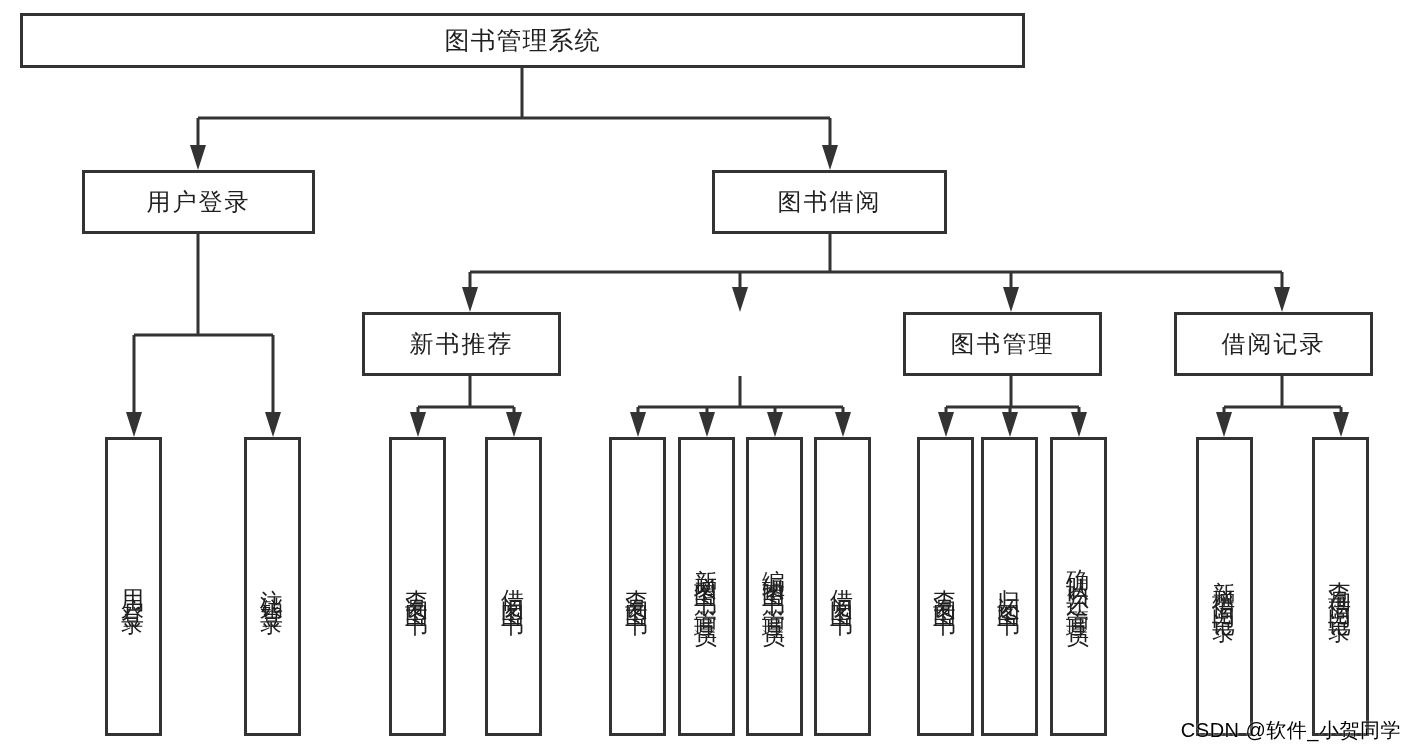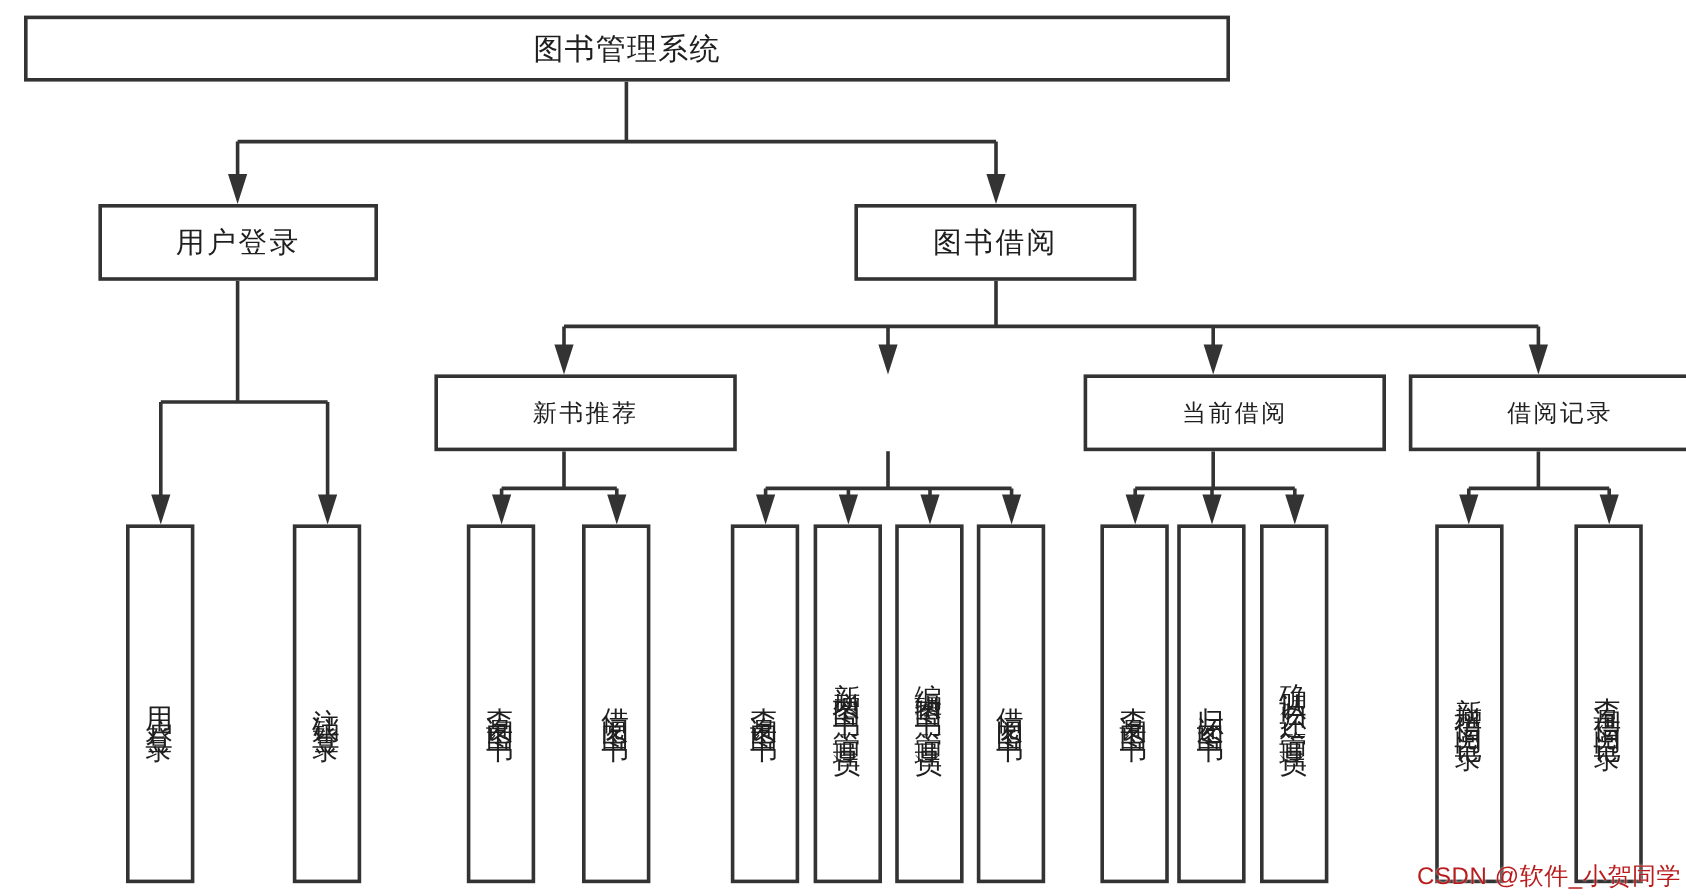--- a/index.html
+++ b/index.html
@@ -26,21 +26,21 @@
     align-items: center;
     justify-content: center;
     color: #1f1f1f;
     z-index: 1;
   }
   .box .lbl { white-space: nowrap; }
   .root-box   { left: 20px;  top: 13px;  width: 1005px; height: 55px; font-size: 25px; letter-spacing: 1px; }
   .l2-box     { top: 170px; height: 64px; font-size: 24px; letter-spacing: 2px; }
   .l2-a { left: 82px;  width: 233px; }
   .l2-b { left: 712px; width: 235px; }
-  .l3-box     { top: 312px; height: 64px; width: 252px; font-size: 20px; letter-spacing: 2px; }
+  .l3-box     { top: 312px; height: 64px; width: 199px; font-size: 24px; letter-spacing: 2px; }
   .l3-a { left: 362px; }
   .l3-b { left: 632px; }
   .l3-c { left: 903px; }
   .l3-d { left: 1174px; }
   .leaf-box   { top: 437px; height: 299px; width: 57px; font-size: 23px; }
   .leaf-box .lbl {
     writing-mode: vertical-rl;
     text-orientation: mixed;
     letter-spacing: 8px;
     white-space: nowrap;
@@ -56,21 +56,21 @@
   .lf-i { left: 917px; }
   .lf-j { left: 981px; }
   .lf-k { left: 1050px; }
   .lf-l { left: 1196px; }
   .lf-m { left: 1312px; }
   .watermark {
     position: absolute;
     right: 4px;
     bottom: 3px;
     font-size: 20px;
-    color: #b91c1c;
+    color: #000000;
     letter-spacing: 0.5px;
     z-index: 2;
     text-shadow: 0 0 2px #ffffff;
     white-space: nowrap;
   }
 </style>
 </head>
 <body>
 
 <div class="canvas">
@@ -140,21 +140,21 @@
     <span class="lbl">用户登录</span>
   </div>
   <div class="box l2-box l2-b">
     <span class="lbl">图书借阅</span>
   </div>
 
   <div class="box l3-box l3-a">
     <span class="lbl">新书推荐</span>
   </div>
   <div class="box l3-box l3-c">
-    <span class="lbl">当前借阅</span>
+    <span class="lbl">图书管理</span>
   </div>
   <div class="box l3-box l3-d">
     <span class="lbl">借阅记录</span>
   </div>
 
   <div class="box leaf-box lf-a">
     <span class="lbl">用户登录</span>
   </div>
   <div class="box leaf-box lf-b">
     <span class="lbl">注销登录</span>

